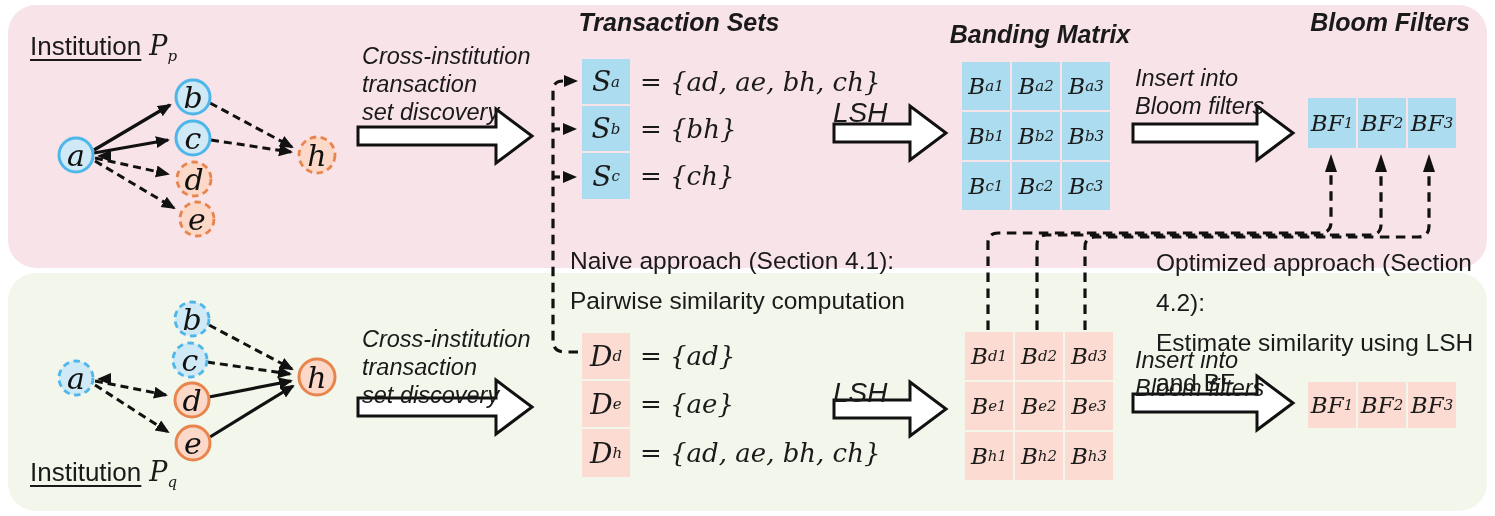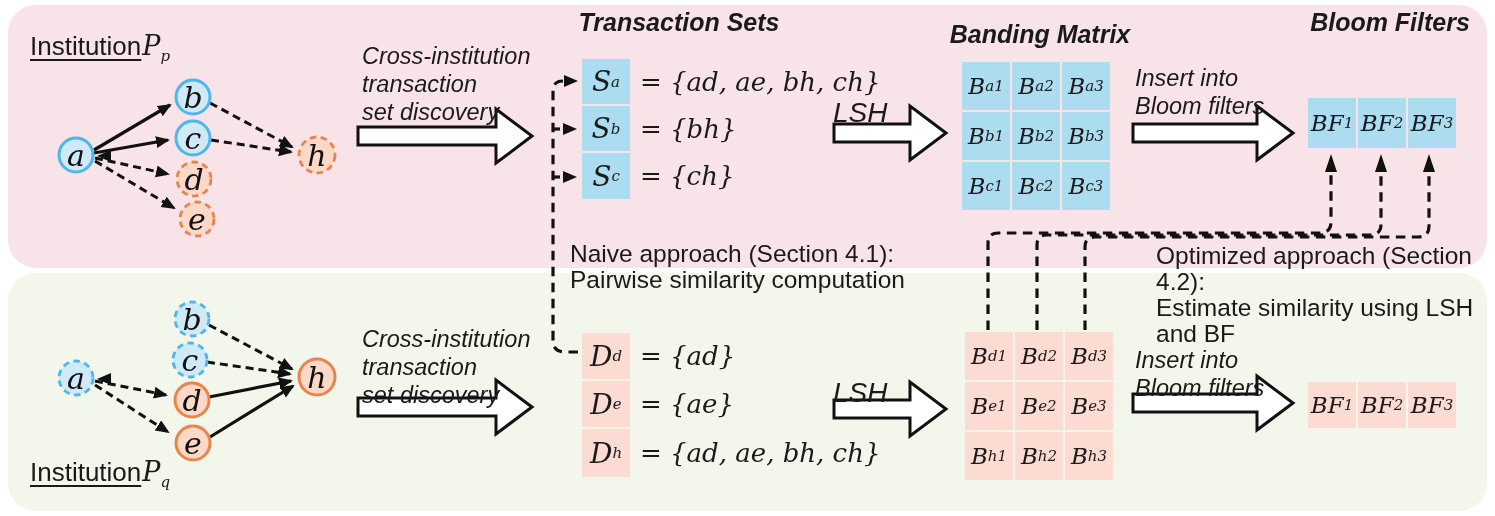--- a/index.html
+++ b/index.html
@@ -3,27 +3,27 @@
 <meta charset="utf-8">
 <style>
   html,body{margin:0;padding:0;background:#ffffff;}
   .canvas{position:relative;width:1495px;height:516px;background:#ffffff;overflow:hidden;
           font-family:"Liberation Sans",sans-serif;color:#1a1a1a;}
   .panel{position:absolute;left:8px;width:1479px;border-radius:28px;}
   .panel.top{top:5px;height:263px;background:#f8e3e9;}
   .panel.bottom{top:273px;height:238px;background:#f3f6ea;}
   svg.overlay{position:absolute;left:0;top:0;z-index:2;}
   .txt{position:absolute;z-index:3;white-space:pre-line;}
-  .inst{font-size:26px;display:flex;align-items:baseline;gap:1px;}
+  .inst{font-size:26px;display:flex;align-items:baseline;gap:8px;}
   .inst .word{text-decoration:underline;text-underline-offset:4px;}
   .mathcal{font-family:"DejaVu Serif",serif;font-style:italic;font-size:27px;}
   .mathcal sub{font-size:15px;}
   .ital{font-style:italic;font-size:23.5px;line-height:28px;}
   .coltitle{font-weight:bold;font-style:italic;font-size:25px;text-align:center;width:300px;}
-  .plain{font-size:24.5px;line-height:26px;}
+  .plain{font-size:24.5px;line-height:40px;}
   .mrow{position:absolute;z-index:3;display:flex;align-items:center;}
   .mbox{width:48px;display:flex;align-items:center;justify-content:center;
         font-family:"DejaVu Serif",serif;font-style:italic;font-size:28px;}
   .mbox.blue{background:#abdcf0;}
   .mbox.pink{background:#fcdcd2;}
   .mbox sub,.cell sub,.bfcell sub{font-size:15px;font-style:italic;}
   .mval{margin-left:10px;font-family:"DejaVu Serif",serif;font-style:italic;font-size:26px;white-space:nowrap;}
   .grid{position:absolute;z-index:3;display:grid;grid-template-columns:48px 48px 48px;
         grid-auto-rows:48px;gap:2px;}
   .cell{display:flex;align-items:center;justify-content:center;

